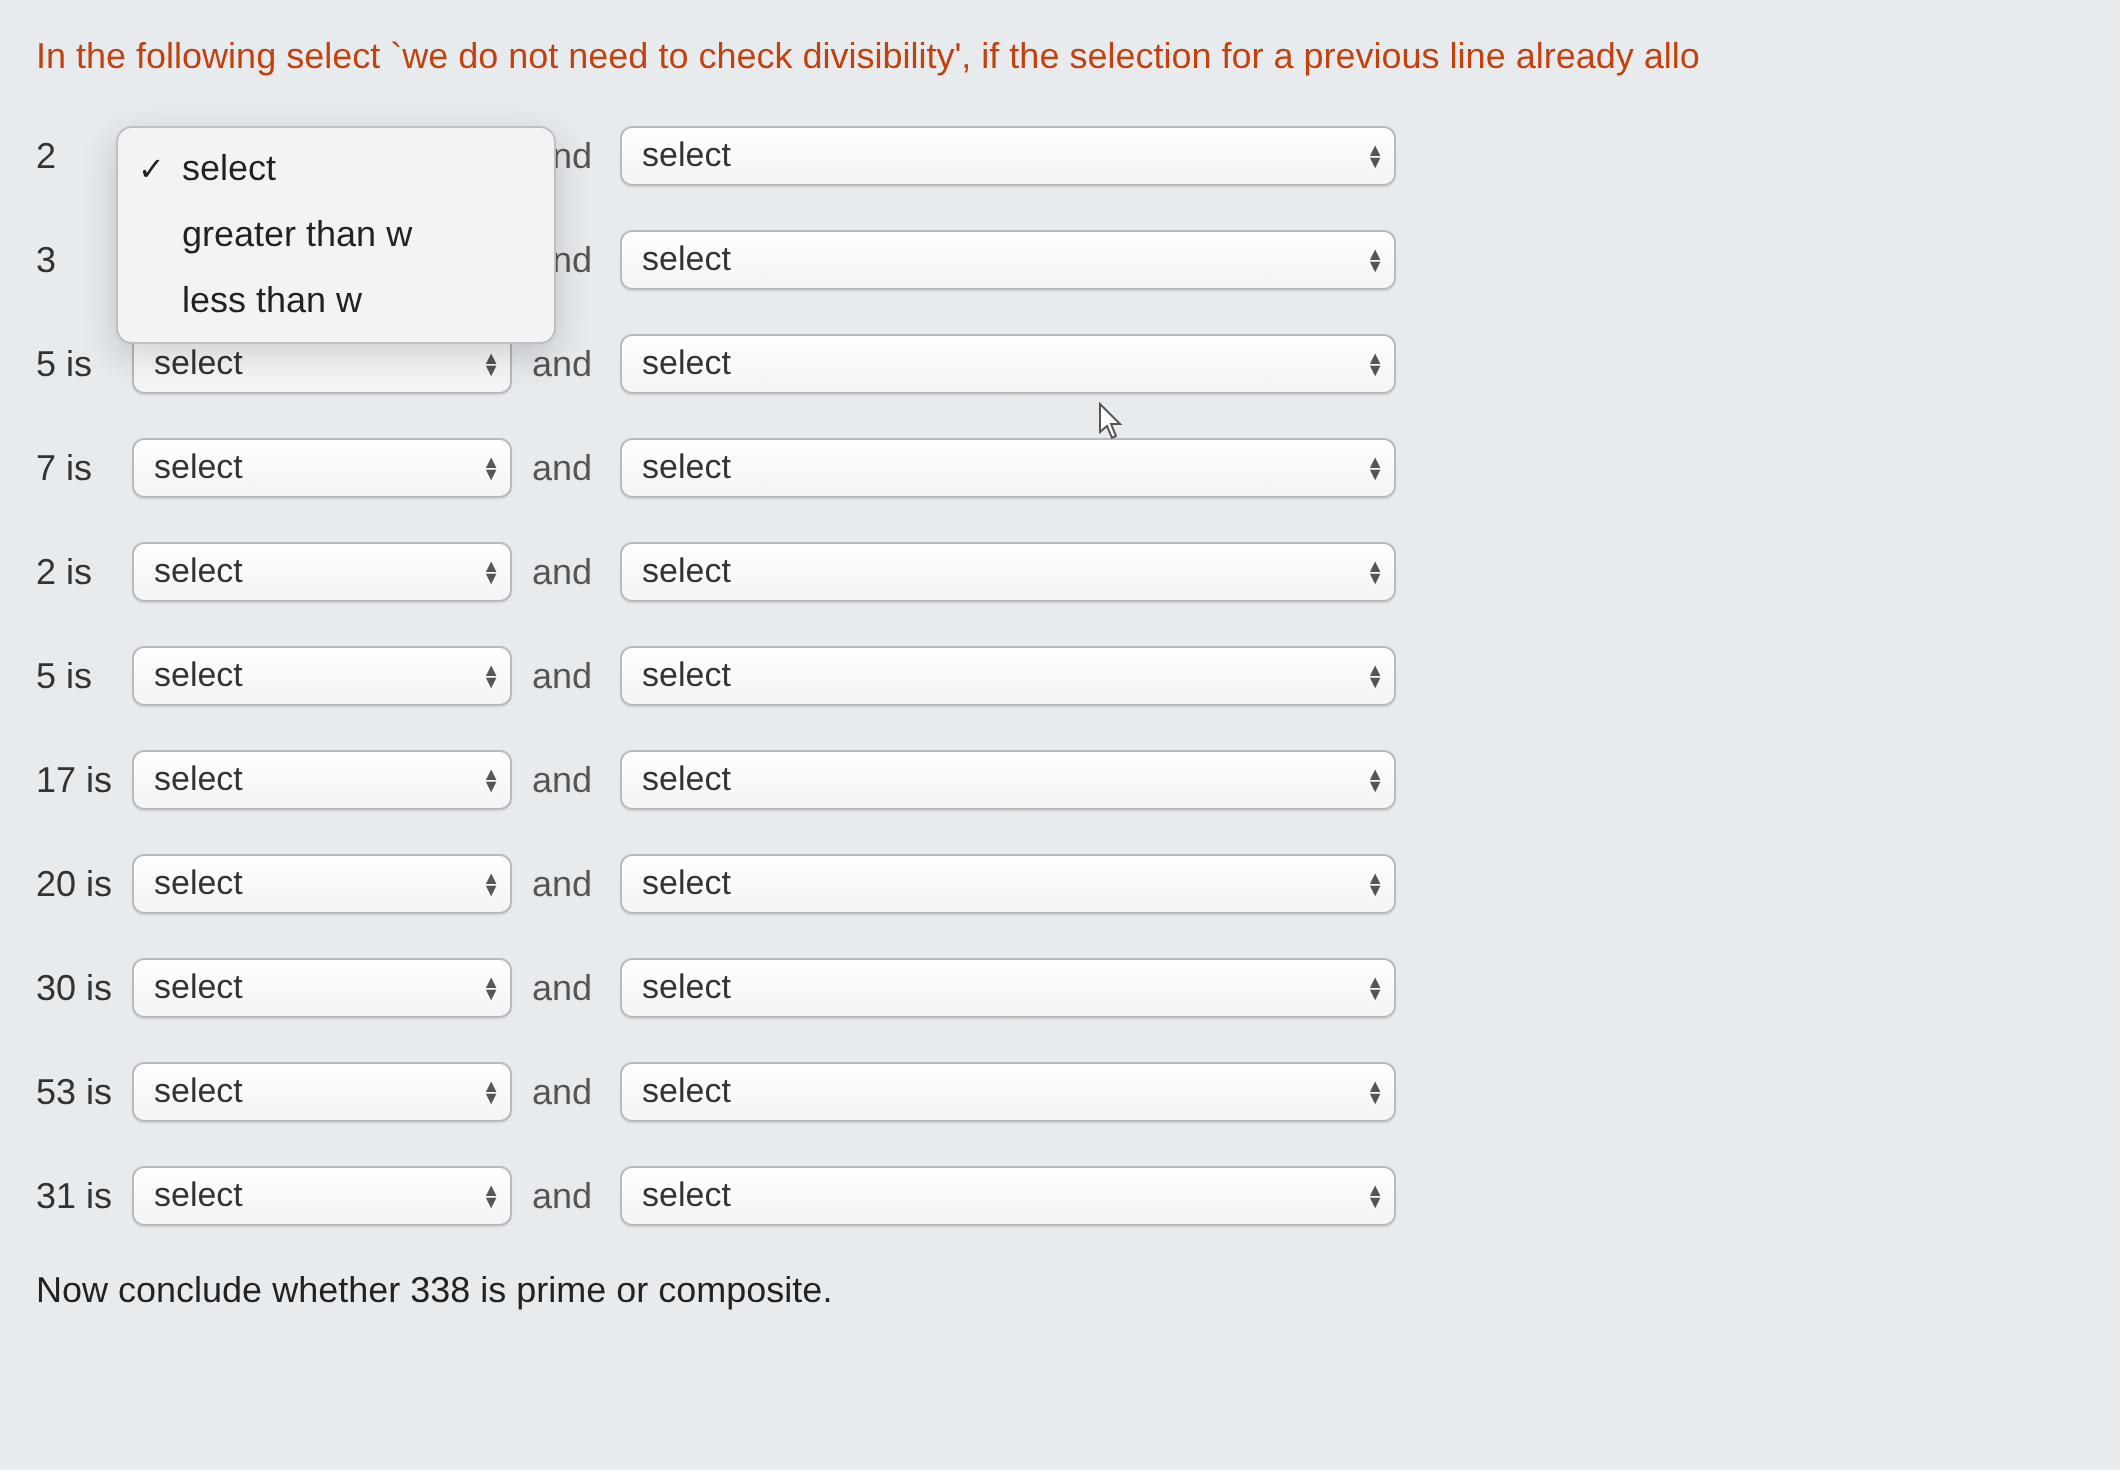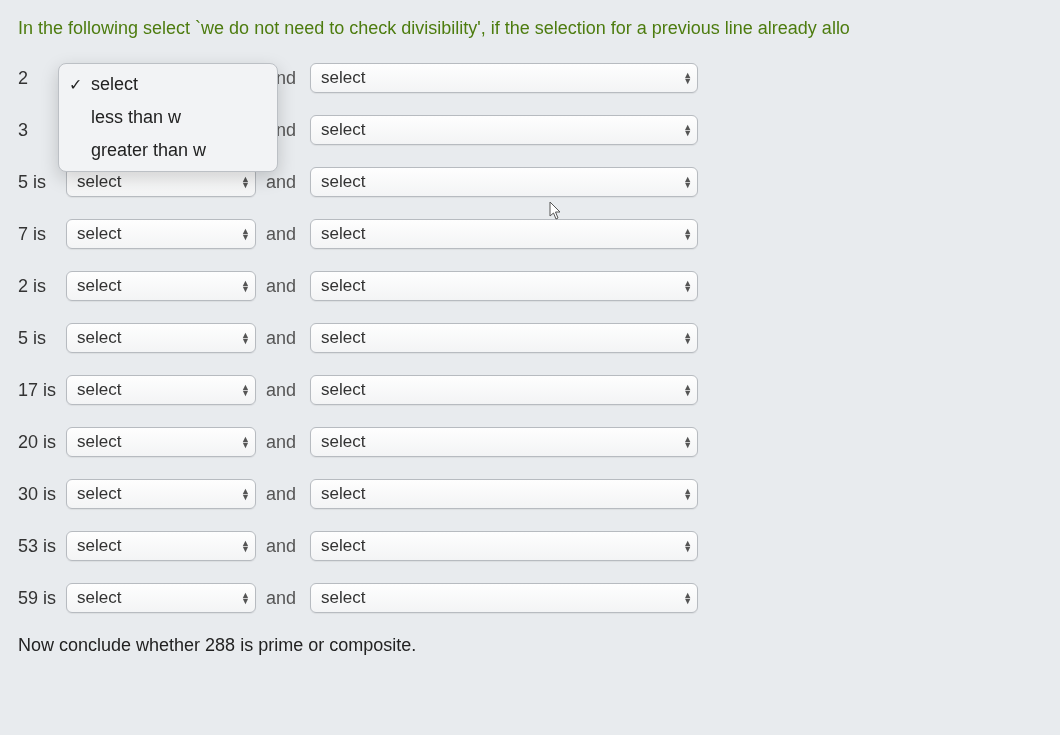--- a/index.html
+++ b/index.html
@@ -11,21 +11,21 @@
       overflow: hidden;
       width: 1060px;
       height: 735px;
       position: relative;
     }
     .content {
       padding: 18px 14px 10px 18px;
     }
     .instruction {
       font-size: 18px;
-      color: #4d7c0f;
+      color: #c2410c;
       margin-bottom: 24px;
       white-space: nowrap;
     }
     .row {
       display: flex;
       align-items: center;
       margin-bottom: 22px;
       font-size: 18px;
       color: #333;
     }
@@ -161,25 +161,25 @@
         </span>
     </div>
 
     <div class="dropdown">
       <div class="dropdown-item">
           <span class="check">✓</span>
           <span>select</span>
         </div>
       <div class="dropdown-item">
           <span class="check"></span>
-          <span>less than w</span>
+          <span>greater than w</span>
         </div>
       <div class="dropdown-item">
           <span class="check"></span>
-          <span>greater than w</span>
+          <span>less than w</span>
         </div>
     </div>
 
     <div class="row">
       <span class="num-label"><span>5</span> <span>is</span></span>
       <span class="select-box select-short">
           <span>select</span>
           <span class="stepper"></span>
         </span>
       <span class="and-label">and</span>
@@ -274,32 +274,32 @@
           <span class="stepper"></span>
         </span>
       <span class="and-label">and</span>
       <span class="select-box select-long">
           <span>select</span>
           <span class="stepper"></span>
         </span>
     </div>
 
     <div class="row">
-      <span class="num-label"><span>59</span> <span>is</span></span>
+      <span class="num-label"><span>31</span> <span>is</span></span>
       <span class="select-box select-short">
           <span>select</span>
           <span class="stepper"></span>
         </span>
       <span class="and-label">and</span>
       <span class="select-box select-long">
           <span>select</span>
           <span class="stepper"></span>
         </span>
     </div>
 
   </div>
 
-  <div class="conclusion">Now conclude whether 288 is prime or composite.</div>
+  <div class="conclusion">Now conclude whether 338 is prime or composite.</div>
 </div>
 
 <svg class="cursor" viewBox="0 0 14 20">
   <path d="M1 1 L1 15 L4.5 12 L7 18 L9 17 L6.5 11 L11 11 Z" fill="#fff" stroke="#555" stroke-width="1"></path>
 </svg>
 
 </body></html>

